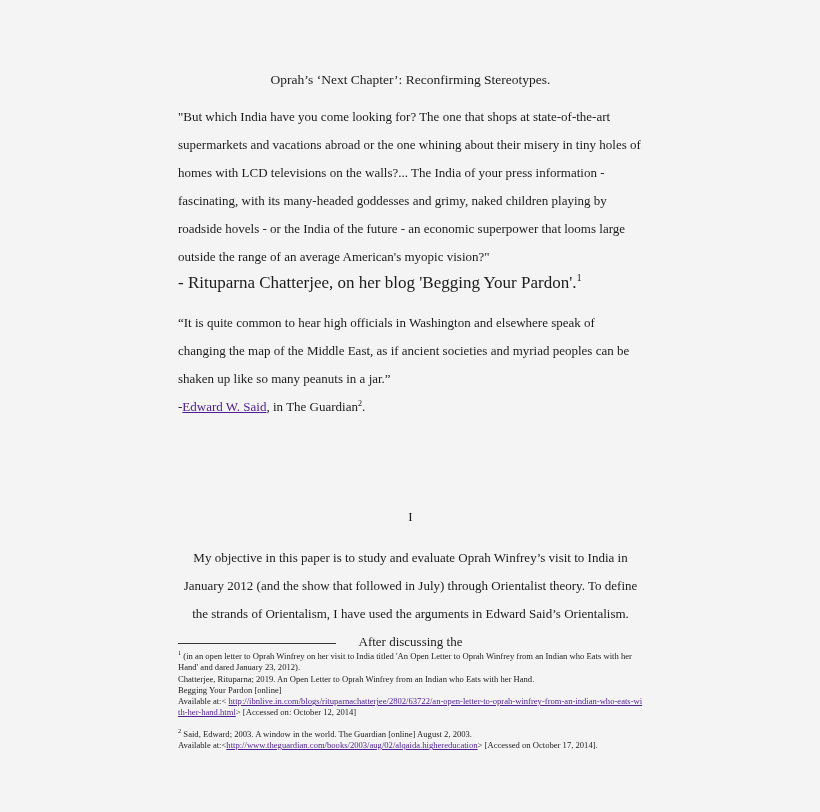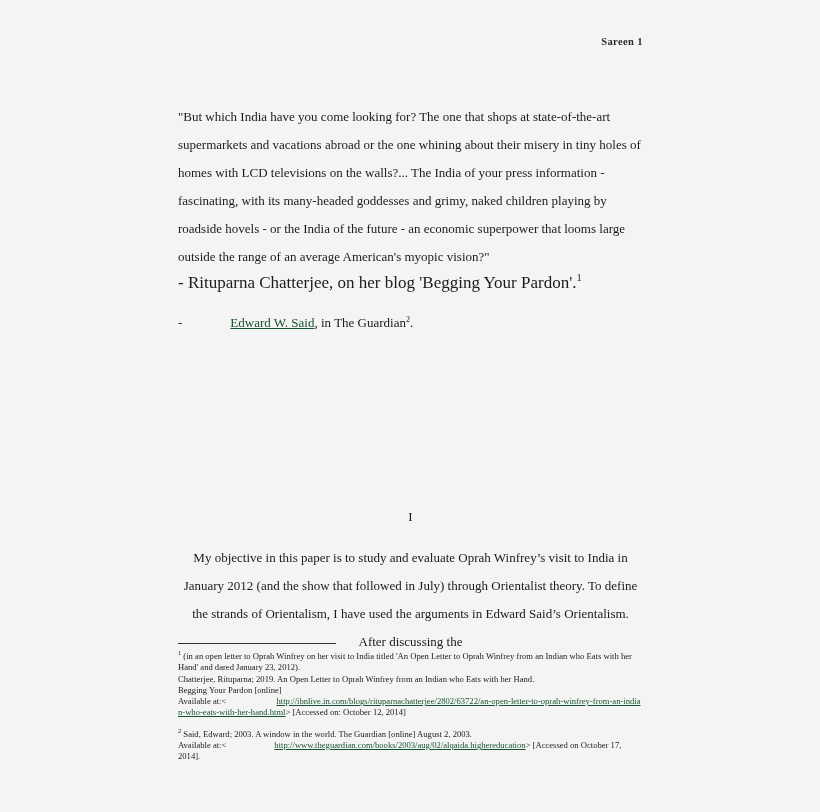--- a/index.html
+++ b/index.html
@@ -126,45 +126,45 @@
     vertical-align: super;
     line-height: 0;
   }
   .fn-marker {
     font-size: 0.75em;
     vertical-align: super;
     line-height: 0;
   }
 
   .link {
-    color: #14532d;
+    color: #4c1d95;
     text-decoration: underline;
     word-break: break-all;
-    margin-left: 48px;
   }
   .italic { }
 </style>
 </head>
 <body>
 
 <div class="page">
 
-  <div class="running-header">Sareen 1</div>
 
+  <div class="doc-title">Oprah’s ‘Next Chapter’: Reconfirming Stereotypes.</div>
 
   <div class="content">
 
     <div class="quote-block">"But which India have you come looking for? The one that shops at state-of-the-art supermarkets and vacations abroad or the one whining about their misery in tiny holes of homes with LCD televisions on the walls?... The India of your press information - fascinating, with its many-headed goddesses and grimy, naked children playing by roadside hovels - or the India of the future - an economic superpower that looms large outside the range of an average American's myopic vision?"</div>
 
     <div class="attribution">
       <span>- Rituparna Chatterjee, on her blog 'Begging Your Pardon'.</span><sup>1</sup>
     </div>
 
     <div class="spacer-sm"></div>
 
+    <div class="quote-block-2">“It is quite common to hear high officials in Washington and elsewhere speak of changing the map of the Middle East, as if ancient societies and myriad peoples can be shaken up like so many peanuts in a jar.”</div>
 
     <div class="attribution-2">
       <span>-</span><a href="#" class="link">Edward W. Said</a><span>, in </span><span class="italic">The Guardian</span><sup>2</sup><span>.</span>
     </div>
 
   </div>
 
   <div class="section-marker">I</div>
 
   <div class="body-para">

